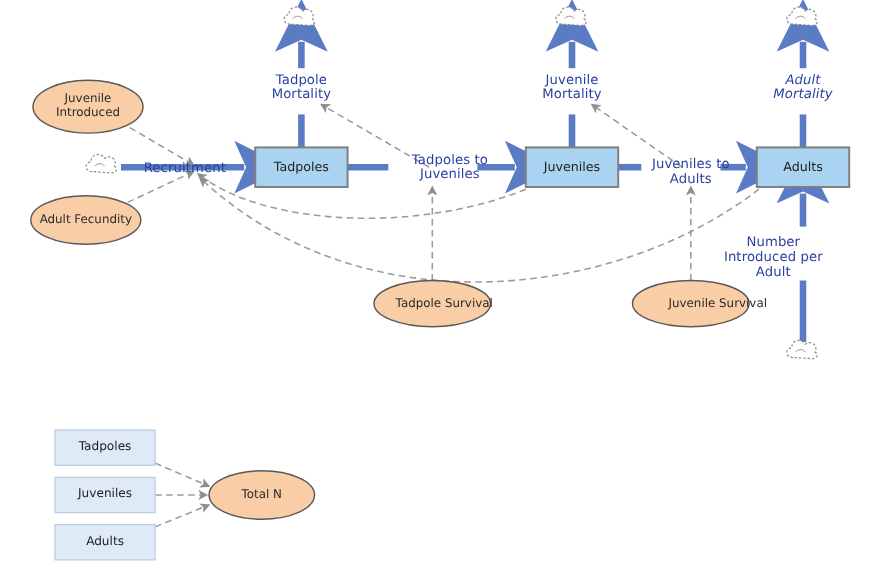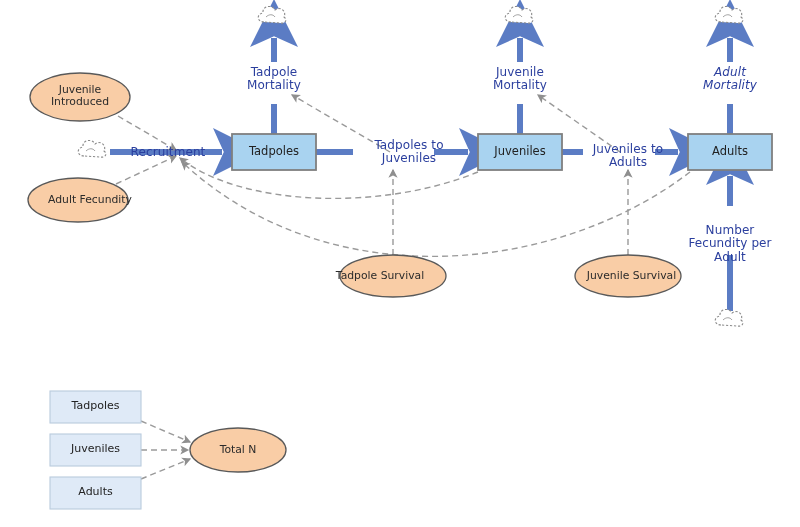--- a/index.html
+++ b/index.html
@@ -128,32 +128,32 @@
     <div>Mortality</div>
   </div>
   <div class="lbl flow-label" style="left:583px;top:130px;width:90px;margin-top:13px;">
     <div>Juveniles to</div>
     <div>Adults</div>
   </div>
   <div class="lbl flow-label" style="left:680px;top:66px;width:100px;font-style:italic;">
     <div>Adult</div>
     <div>Mortality</div>
   </div>
-  <div class="lbl flow-label" style="left:670px;top:214px;width:120px;margin-top:10px;">
+  <div class="lbl flow-label" style="left:643px;top:214px;width:120px;">
     <div>Number</div>
-    <div>Fecundity per</div>
+    <div>Introduced per</div>
     <div>Adult</div>
   </div>
 
   <div class="lbl aux-label" style="left:30px;top:84px;width:100px;">
     <div>Juvenile</div>
     <div>Introduced</div>
   </div>
-  <div class="lbl aux-label" style="left:28px;top:194px;width:100px;margin-left:12px;">Adult Fecundity</div>
-  <div class="lbl aux-label" style="left:328px;top:270px;width:104px;">Tadpole Survival</div>
-  <div class="lbl aux-label" style="left:584px;top:270px;width:95px;text-align:center;">Juvenile Survival</div>
+  <div class="lbl aux-label" style="left:28px;top:194px;width:100px;">Adult Fecundity</div>
+  <div class="lbl aux-label" style="left:344px;top:270px;width:104px;text-align:right;">Tadpole Survival</div>
+  <div class="lbl aux-label" style="left:605px;top:270px;width:95px;text-align:center;">Juvenile Survival</div>
 
   <div class="lbl mini-label" style="left:50px;top:400px;width:91px;">Tadpoles</div>
   <div class="lbl mini-label" style="left:50px;top:443px;width:91px;">Juveniles</div>
   <div class="lbl mini-label" style="left:50px;top:486px;width:91px;">Adults</div>
   <div class="lbl aux-label" style="left:190px;top:444px;width:96px;">Total N</div>
 
 </div>
 
 </body></html>

